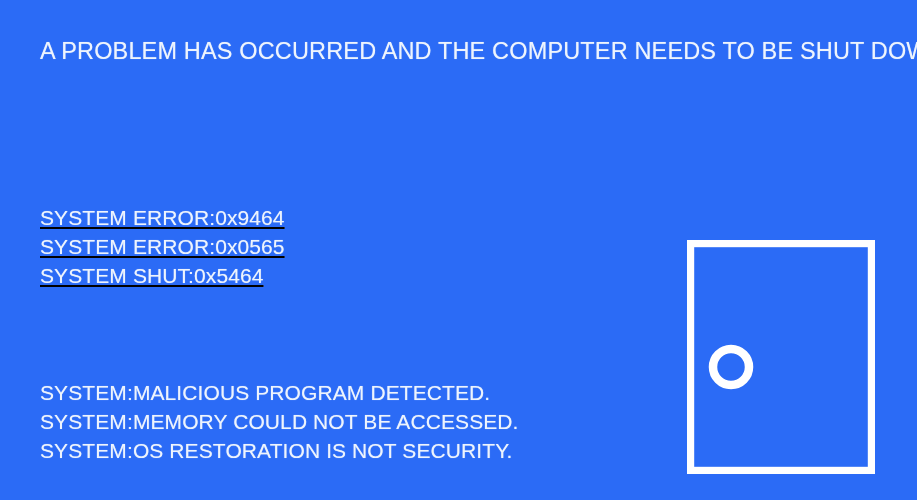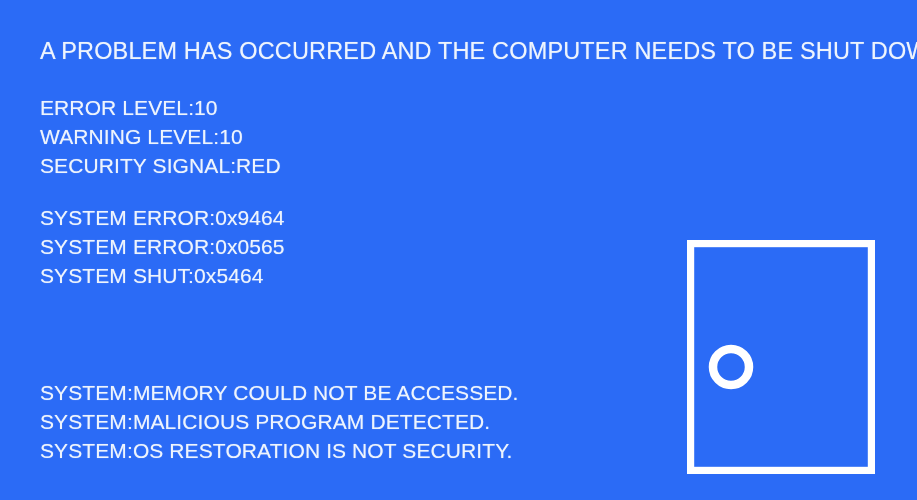--- a/index.html
+++ b/index.html
@@ -49,20 +49,21 @@
   #levels-block {
     position: absolute;
     left: 0;
     top: 93px;
   }
 
   #errors-block {
     position: absolute;
     left: 0;
     top: 203px;
+    text-decoration: underline;
   }
 
   #status-block {
     position: absolute;
     left: 0;
     top: 378px;
   }
 
   
   #door-icon {
@@ -81,35 +82,30 @@
 </style>
 </head>
 <body>
 
 <div id="screen">
 
   <div id="text-column">
 
     <div id="headline" class="bsod-line">A PROBLEM HAS OCCURRED AND THE COMPUTER NEEDS TO BE SHUT DOWN.</div>
 
-    <div id="levels-block">
-      <div class="bsod-line">ERROR LEVEL:10</div>
-      <div class="bsod-line">WARNING LEVEL:10</div>
-      <div class="bsod-line">SECURITY SIGNAL:RED</div>
-    </div>
 
     <div id="errors-block">
       <div class="bsod-line">SYSTEM ERROR:0x9464</div>
       <div class="bsod-line">SYSTEM ERROR:0x0565</div>
       <div class="bsod-line">SYSTEM SHUT:0x5464</div>
     </div>
 
     <div id="status-block">
+      <div class="bsod-line">SYSTEM:MALICIOUS PROGRAM DETECTED.</div>
       <div class="bsod-line">SYSTEM:MEMORY COULD NOT BE ACCESSED.</div>
-      <div class="bsod-line">SYSTEM:MALICIOUS PROGRAM DETECTED.</div>
       <div class="bsod-line">SYSTEM:OS RESTORATION IS NOT SECURITY.</div>
     </div>
 
   </div>
 
   <div id="door-icon">
     <svg viewBox="0 0 188 234" xmlns="http://www.w3.org/2000/svg">
       <rect x="3.6" y="3.6" width="180.8" height="226.8" fill="none" stroke="#ffffff" stroke-width="7.2"></rect>
       <circle cx="44" cy="127" r="18" fill="none" stroke="#ffffff" stroke-width="8.5"></circle>
     </svg>

